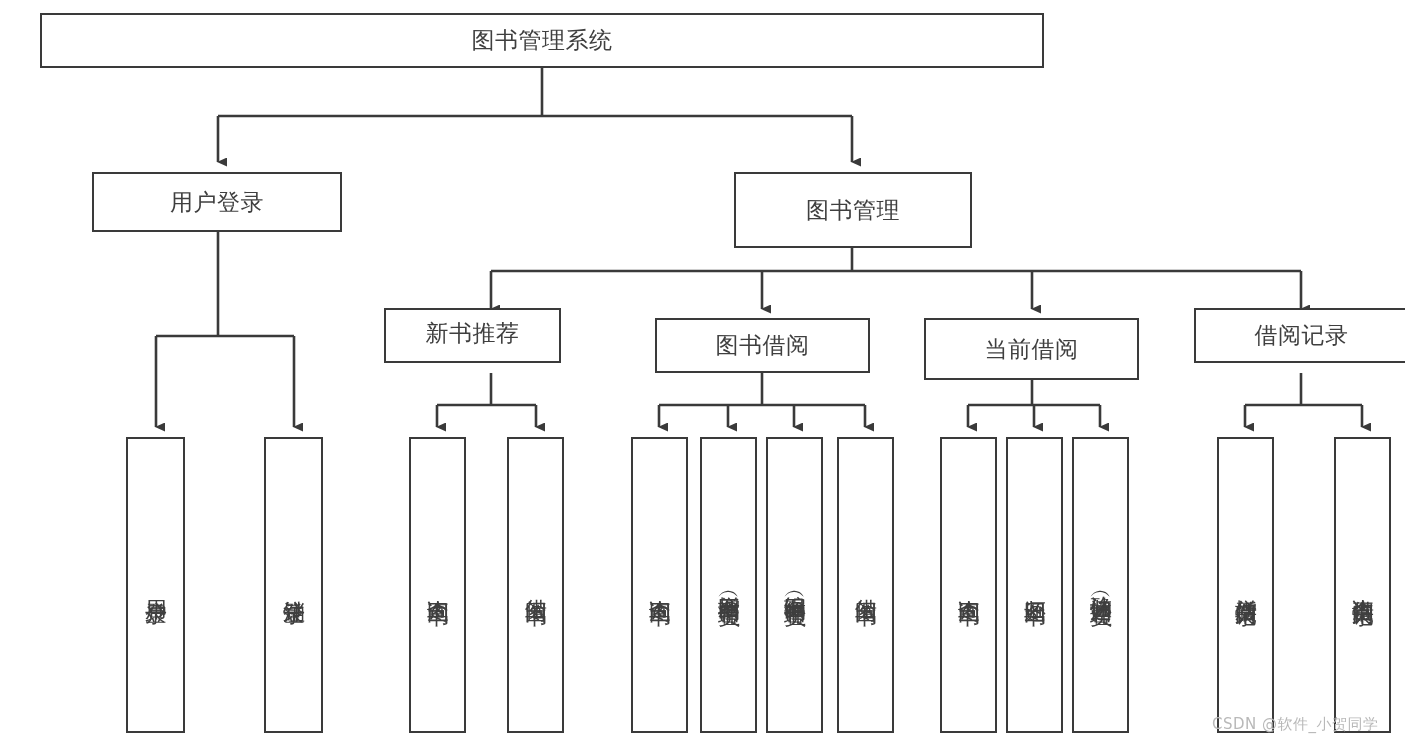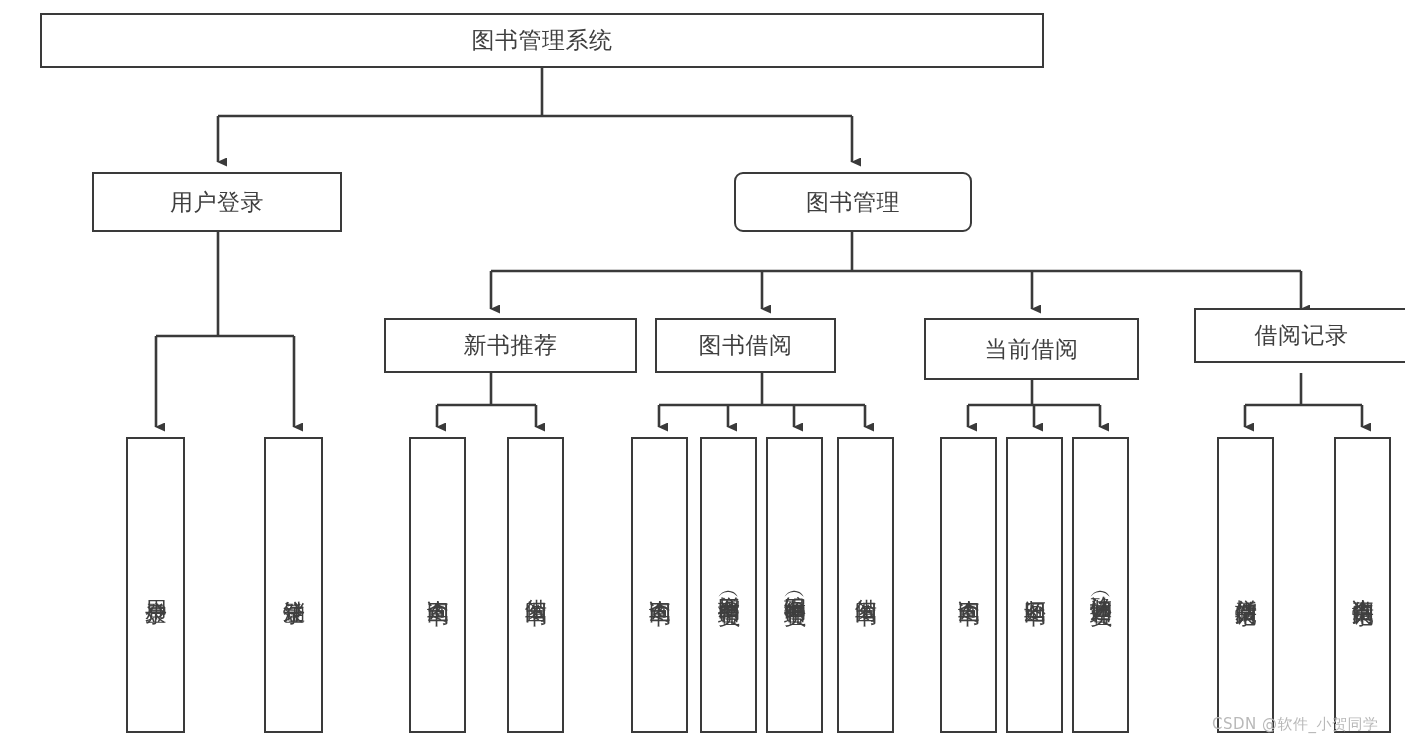--- a/index.html
+++ b/index.html
@@ -121,28 +121,28 @@
     </g>
   </svg>
 
   <div class="node" style="left:18px; top:13px; width:1004px; height:55px;">
     <span class="node-label">图书管理系统</span>
   </div>
 
   <div class="node" style="left:70px; top:172px; width:250px; height:60px;">
     <span class="node-label">用户登录</span>
   </div>
-  <div class="node" style="left:712px; top:172px; width:238px; height:60px;border-radius:9px;">
+  <div class="node" style="left:712px; top:172px; width:238px; height:76px;">
     <span class="node-label">图书管理</span>
   </div>
 
-  <div class="node" style="left:362px; top:318px; width:253px; height:55px;">
+  <div class="node" style="left:362px; top:308px; width:177px; height:55px;font-family:Liberation Mono, monospace;">
     <span class="node-label">新书推荐</span>
   </div>
-  <div class="node" style="left:633px; top:318px; width:181px; height:55px;text-align:center;">
+  <div class="node" style="left:633px; top:318px; width:215px; height:55px;text-align:center;">
     <span class="node-label">图书借阅</span>
   </div>
   <div class="node" style="left:902px; top:318px; width:215px; height:62px;">
     <span class="node-label">当前借阅</span>
   </div>
   <div class="node" style="left:1172px; top:308px; width:215px; height:55px;">
     <span class="node-label">借阅记录</span>
   </div>
 
   <div class="node leaf" style="left:104px; top:437px; width:59px; height:296px;">

